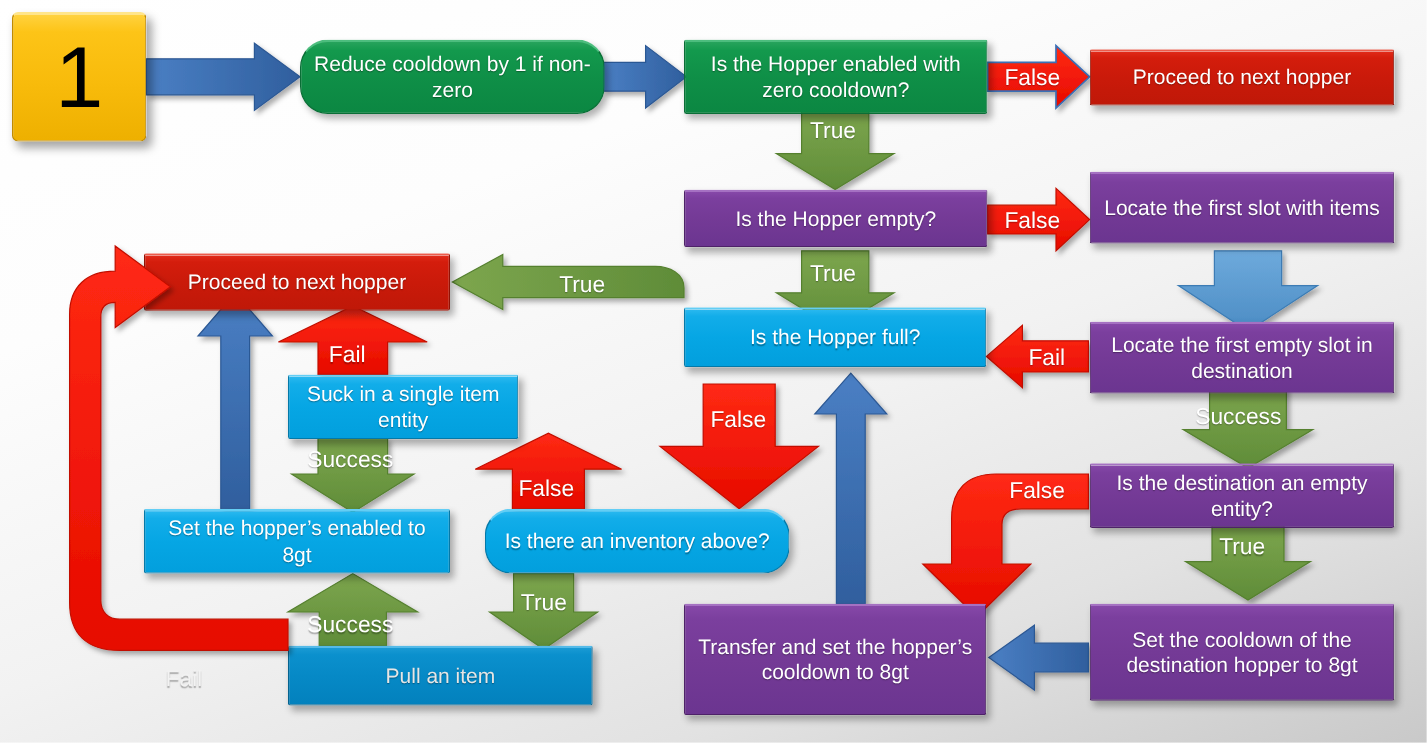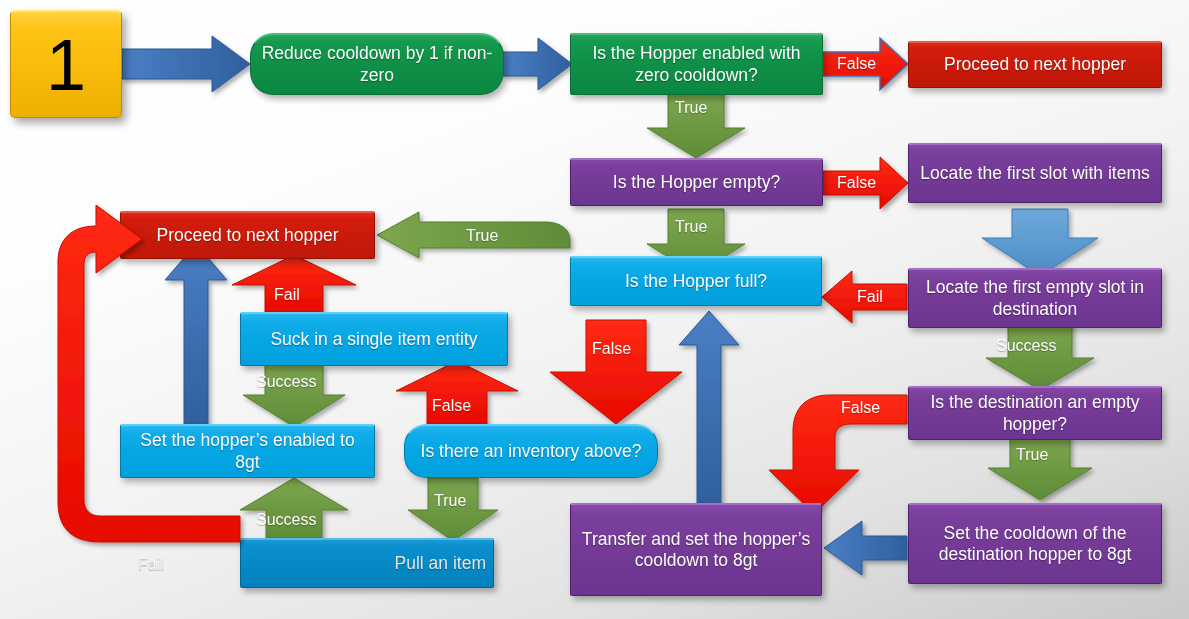--- a/index.html
+++ b/index.html
@@ -52,38 +52,37 @@
     background:linear-gradient(180deg,#2ab8ef 0%,#12ade9 12%,#06a6e4 50%,#029fdd 100%);
     border:1px solid #0479a8;
     border-top:2px solid #63cef5;
   }
   
   .dblue{
     background:linear-gradient(180deg,#1a9ad4 0%,#0b90cd 12%,#0689c6 50%,#0381bd 100%);
     border:1px solid #05638f;
     border-top:2px solid #54bae8;
     color:#e6e6e6;
-    text-align:right;
   }
   
   .yellow{
     background:linear-gradient(180deg,#ffd23f 0%,#fdc417 14%,#f8bb0b 55%,#eeb000 100%);
     border:1px solid #c08a00;
     border-top:2px solid #ffe58a;
     border-radius:5px;
     color:#000;text-shadow:none;
     font-size:72px;line-height:1;
     font-family:"Liberation Sans", sans-serif;
     box-shadow:4px 5px 8px rgba(0,0,0,.35);
   }
 
   
   .alabel{
     position:absolute;z-index:60;color:#ffffff;
-    font-size:16px;line-height:1;white-space:nowrap;
+    font-size:19px;line-height:1;white-space:nowrap;
     text-shadow:0 1px 1px rgba(0,0,0,.3);
     pointer-events:none;
   }
   .alabel.dark{color:#f2f2f2;}
 
   
   #arrows{position:absolute;left:0;top:0;width:1189px;height:619px;z-index:10;}
   #arrows-top{position:absolute;left:0;top:0;width:1189px;height:619px;z-index:40;pointer-events:none;}
 </style>
 </head>
@@ -251,26 +250,26 @@
   </div>
 
   <div class="box cyan" style="left:570px;top:256px;width:252px;height:50px;">
     <span class="t">Is the Hopper full?</span>
   </div>
 
   <div class="box purple" style="left:908px;top:268px;width:254px;height:60px;">
     <span class="t">Locate the first empty slot in destination</span>
   </div>
 
-  <div class="box cyan" style="left:240px;top:312px;width:268px;height:54px;">
+  <div class="box cyan" style="left:240px;top:312px;width:192px;height:54px;">
     <span class="t">Suck in a single item entity</span>
   </div>
 
   <div class="box purple" style="left:908px;top:386px;width:254px;height:54px;">
-    <span class="t">Is the destination an empty hopper?</span>
+    <span class="t">Is the destination an empty entity?</span>
   </div>
 
   <div class="box cyan" style="left:120px;top:424px;width:255px;height:54px;">
     <span class="t">Set the hopper’s enabled to 8gt</span>
   </div>
 
   <div class="box cyan" style="left:404px;top:424px;width:254px;height:54px;border-radius:22px;">
     <span class="t">Is there an inventory above?</span>
   </div>
 

